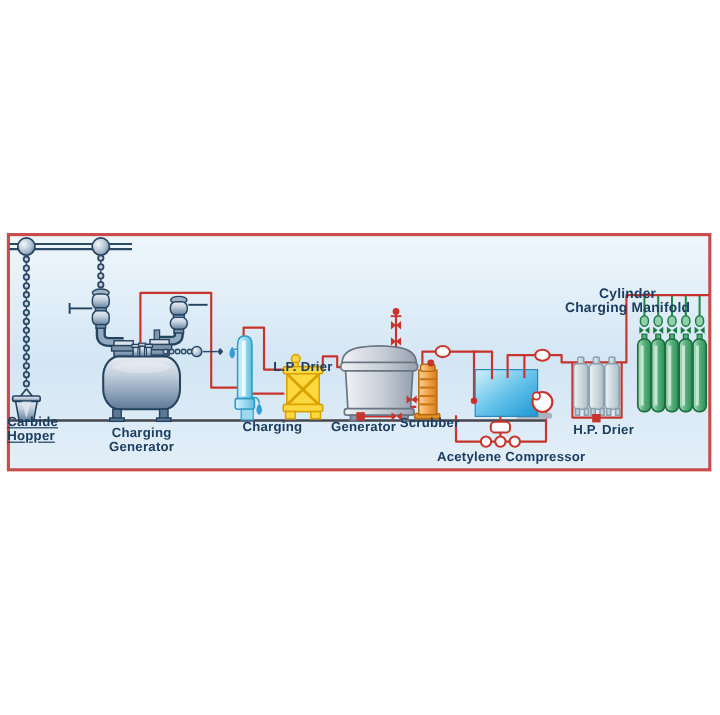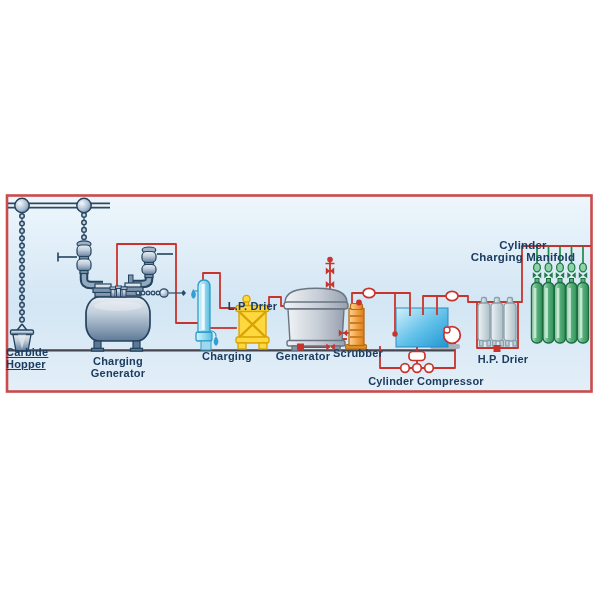--- a/index.html
+++ b/index.html
@@ -323,18 +323,18 @@
   <div>Hopper</div>
 </div>
 <div class="lbl" style="left:68px;top:355px;width:100px;">
   <div>Charging</div>
   <div>Generator</div>
 </div>
 <div class="lbl" style="left:187px;top:350px;width:80px;">Charging</div>
 <div class="lbl" style="left:212px;top:300px;width:81px;">L.P. Drier</div>
 <div class="lbl" style="left:263px;top:350px;width:80px;">Generator</div>
 <div class="lbl" style="left:317px;top:347px;width:82px;">Scrubber</div>
-<div class="lbl" style="left:346px;top:375px;width:160px;">Cylinder Compressor</div>
+<div class="lbl" style="left:346px;top:375px;width:160px;">Acetylene Compressor</div>
 <div class="lbl" style="left:462px;top:353px;width:82px;">H.P. Drier</div>
 <div class="lbl big" style="left:470px;top:213px;width:106px;margin-top:26px;">
   <div>Cylinder</div>
   <div>Charging Manifold</div>
 </div>
 
 </body></html>

